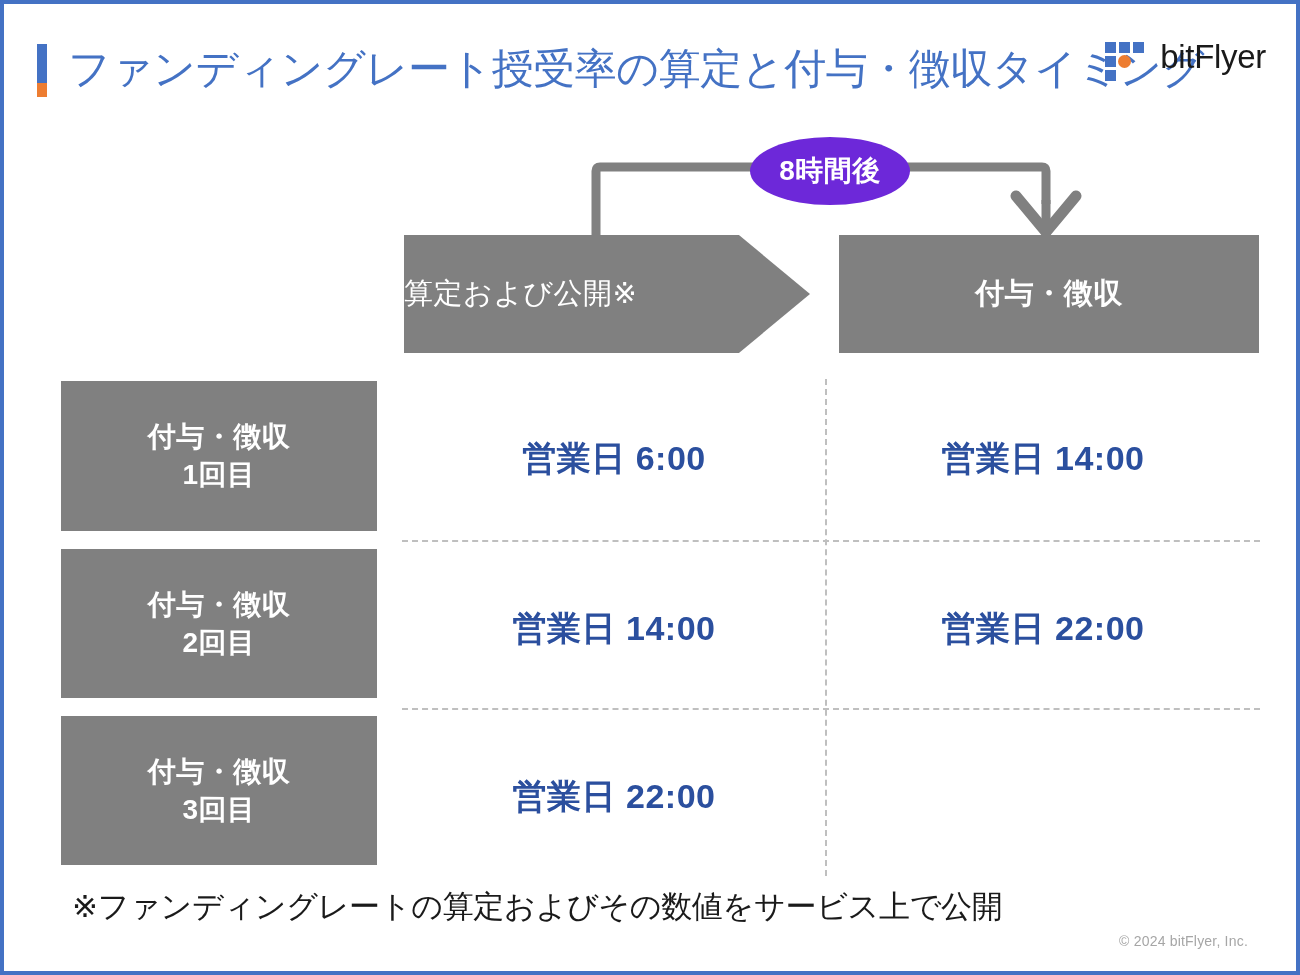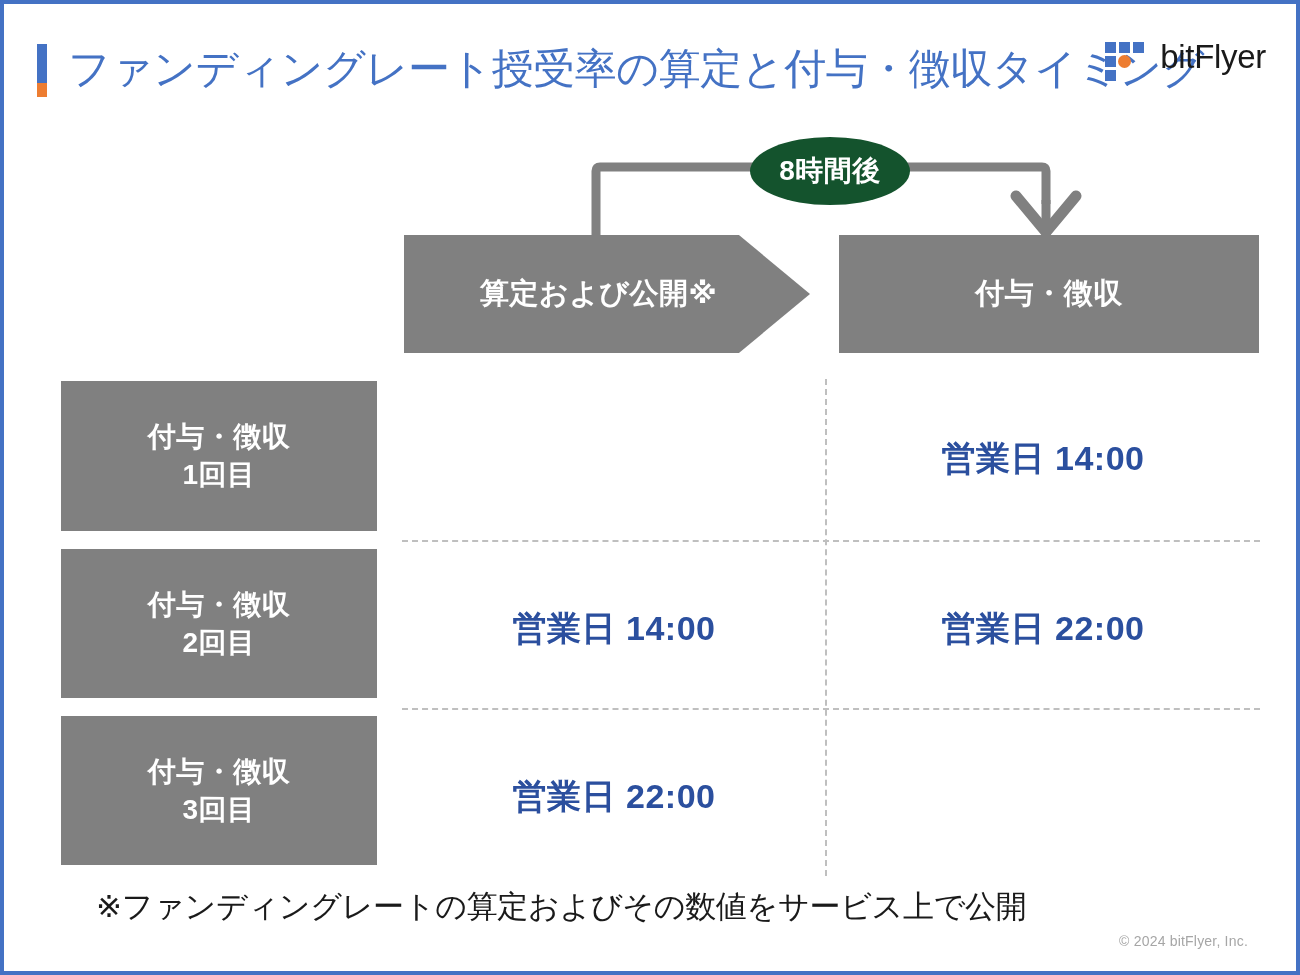--- a/index.html
+++ b/index.html
@@ -99,21 +99,21 @@
     width: 1300px; height: 975px;
     pointer-events: none;
   }
   #oval {
     position: absolute;
     left: 746px;
     top: 133px;
     width: 160px;
     height: 68px;
     border-radius: 50%;
-    background: #14532d;
+    background: #6d28d9;
     color: #ffffff;
     font-size: 28px;
     font-weight: bold;
     display: flex;
     align-items: center;
     justify-content: center;
     letter-spacing: 0.5px;
   }
 
   
@@ -125,23 +125,22 @@
     height: 118px;
     background: #808080;
     clip-path: polygon(0 0, 82.5% 0, 100% 50%, 82.5% 100%, 0 100%);
     display: flex;
     align-items: center;
     justify-content: flex-start;
   }
   #box-left .lbl {
     color: #ffffff;
     font-size: 29px;
-    font-weight: bold;
-    letter-spacing: 0.5px;
-    margin-left: 76px;
+    font-weight: normal;
+    letter-spacing: 0.5px;
   }
   #box-right {
     position: absolute;
     left: 835px;
     top: 231px;
     width: 420px;
     height: 118px;
     background: #808080;
     display: flex;
     align-items: center;
@@ -211,21 +210,20 @@
 
   
   #footnote {
     position: absolute;
     left: 68px;
     top: 882px;
     font-size: 31px;
     color: #1a1a1a;
     letter-spacing: -0.3px;
     white-space: nowrap;
-    margin-left: 24px;
   }
   #copyright {
     position: absolute;
     right: 48px;
     top: 929px;
     font-size: 14px;
     color: #a6a6a6;
     letter-spacing: 0.2px;
     white-space: nowrap;
   }
@@ -279,20 +277,21 @@
   </div>
   <div class="row-label r2">
     <span>付与・徴収</span>
     <span>2回目</span>
   </div>
   <div class="row-label r3">
     <span>付与・徴収</span>
     <span>3回目</span>
   </div>
 
+  <div class="time-cell col-calc row1">営業日 6:00</div>
   <div class="time-cell col-pay  row1">営業日 14:00</div>
   <div class="time-cell col-calc row2">営業日 14:00</div>
   <div class="time-cell col-pay  row2">営業日 22:00</div>
   <div class="time-cell col-calc row3">営業日 22:00</div>
 
   <div class="h-divider d1"></div>
   <div class="h-divider d2"></div>
   <div id="v-divider"></div>
 
   <div id="footnote">※ファンディングレートの算定およびその数値をサービス上で公開</div>

